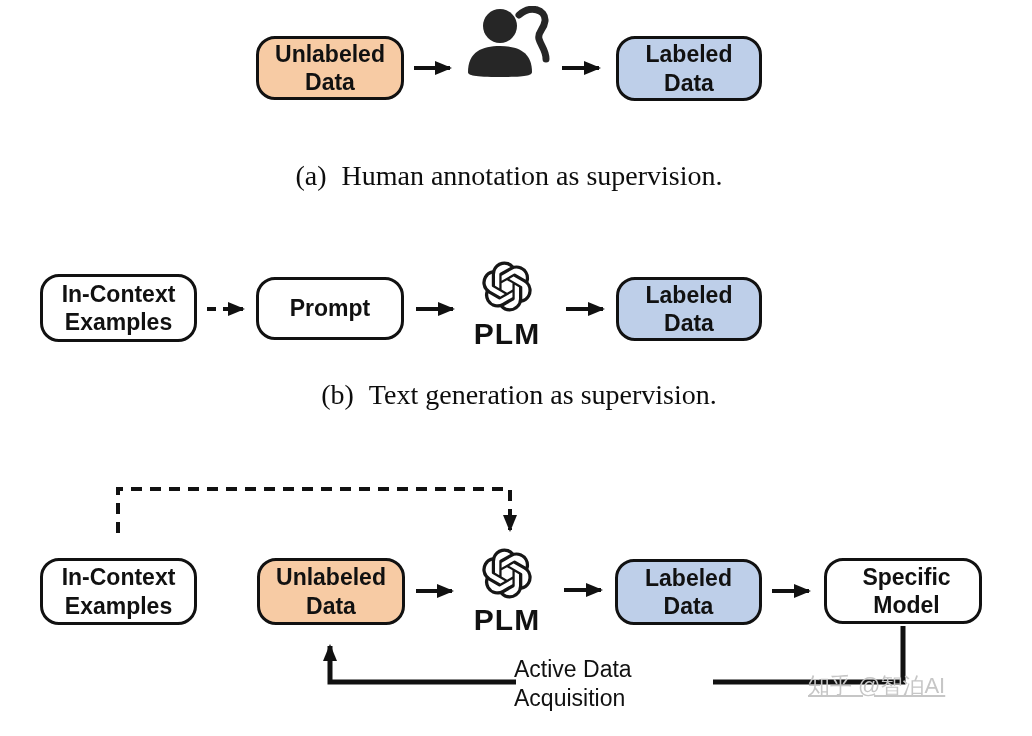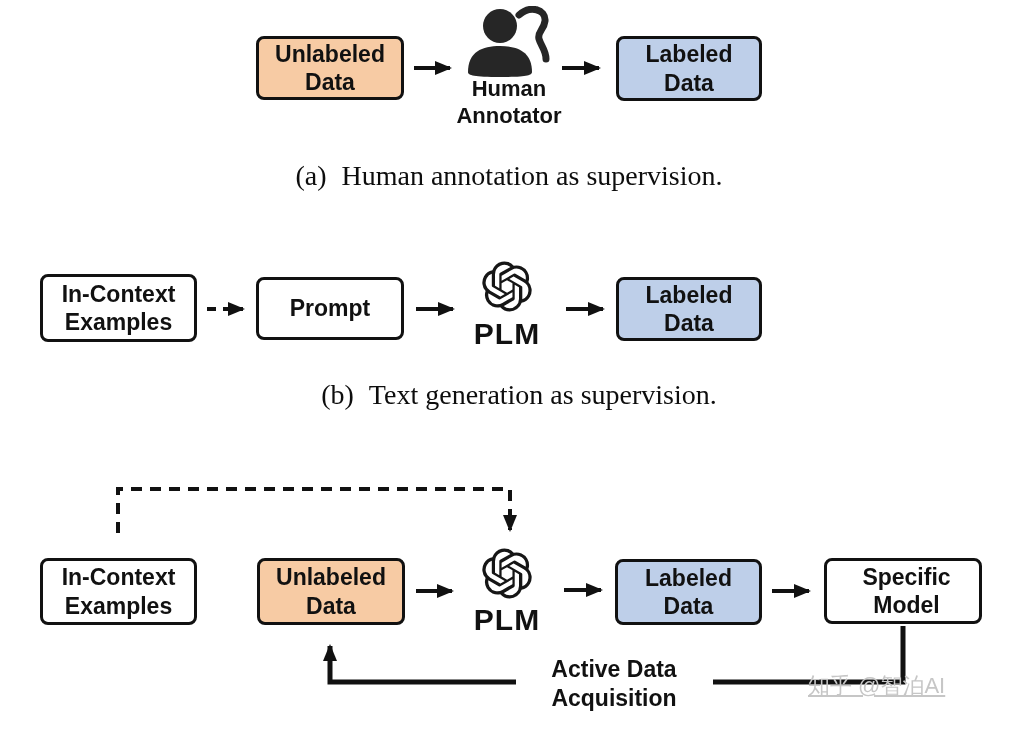--- a/index.html
+++ b/index.html
@@ -12,21 +12,21 @@
     font-family: "Liberation Sans", sans-serif;
     color: #111;
   }
   .wires { position: absolute; left: 0; top: 0; z-index: 1; }
   .abs { position: absolute; z-index: 2; }
   .node {
     position: absolute;
     z-index: 2;
     box-sizing: border-box;
     border: 3px solid #111;
-    border-radius: 8px;
+    border-radius: 19px;
     display: flex;
     align-items: center;
     justify-content: center;
     text-align: center;
     font-weight: bold;
     font-size: 23px;
     line-height: 1.22;
     white-space: pre-line;
     background: var(--white-box-fill, #ffffff);
   }
@@ -51,22 +51,21 @@
     font-size: 28px;
     color: #0d0d0d;
   }
   .caption .cap-index { margin-right: 15px; }
   .fb-label {
     position: absolute;
     z-index: 2;
     left: 514px;
     top: 655px;
     width: 200px;
-    text-align: center;
-    font-weight: bold;
+    font-weight: normal;
     font-size: 23px;
     line-height: 1.28;
     white-space: pre-line;
   }
   .watermark {
     position: absolute;
     z-index: 3;
     left: 808px;
     top: 671px;
     font-size: 22px;
@@ -105,22 +104,20 @@
   </svg>
 
   <div class="node unlabeled" style="left:256px; top:36px; width:148px; height:64px;">Unlabeled
 Data</div>
 
   <svg class="abs" style="left:462px; top:6px;" width="92" height="72" viewBox="0 0 92 72">
     <path d="M57 9 C68 -1 84 3 83 15 C82 24 75 26 77 33 C79 40 84 44 84 53" fill="none" stroke="#262626" stroke-width="7" stroke-linecap="round"></path>
     <circle cx="38" cy="20" r="17" fill="#262626"></circle>
     <path d="M6 66 C6 46 20 40 38 40 C56 40 70 46 70 66 C70 69.5 64 71 38 71 C12 71 6 69.5 6 66 Z" fill="#262626"></path>
   </svg>
-  <div class="icon-label human-label" style="left:434px; top:75px; width:150px;">Human
-Annotator</div>
 
   <div class="node labeled" style="left:616px; top:36px; width:146px; height:65px;">Labeled
 Data</div>
 
   <div class="caption" style="top:160px;">
     <span class="cap-index">(a)</span><span>Human annotation as supervision.</span>
   </div>
 
   <div class="node" style="left:40px; top:274px; width:157px; height:68px;">In-Context
 Examples</div>

